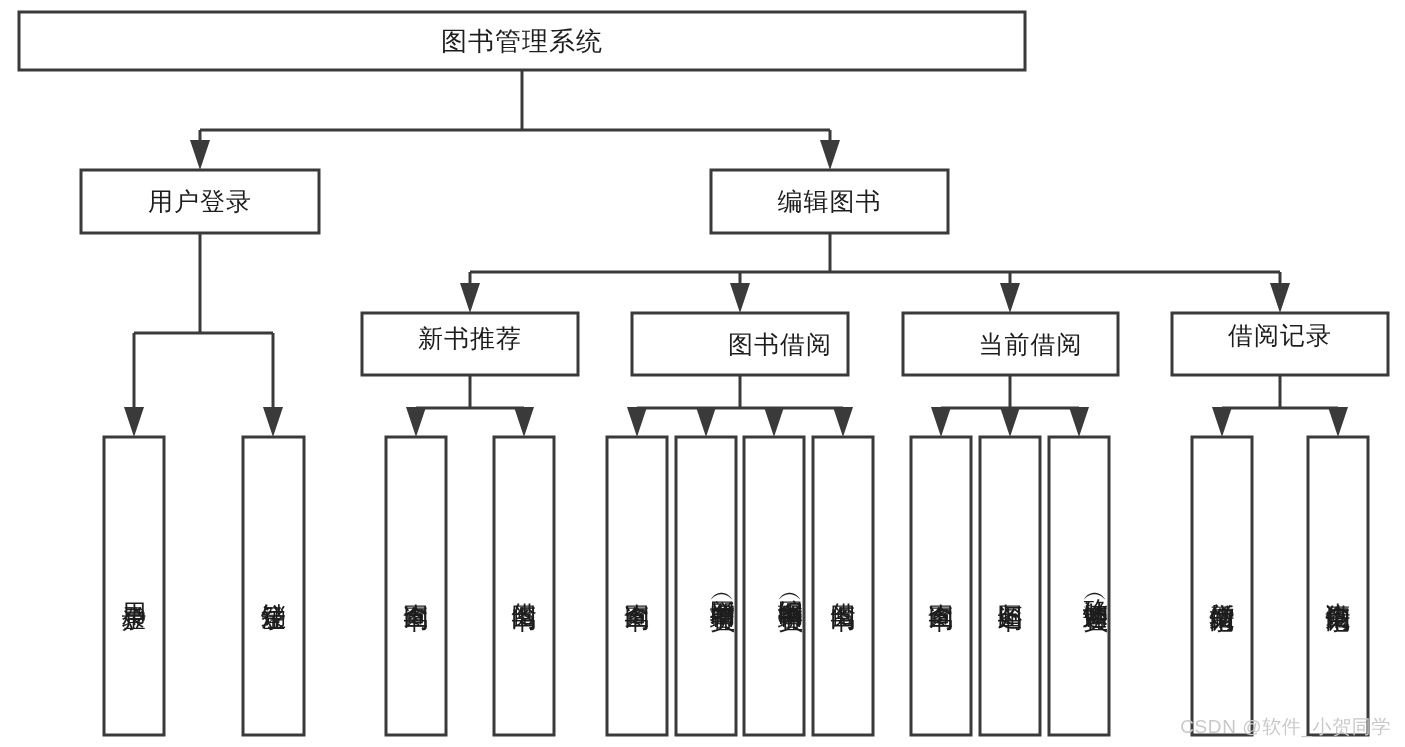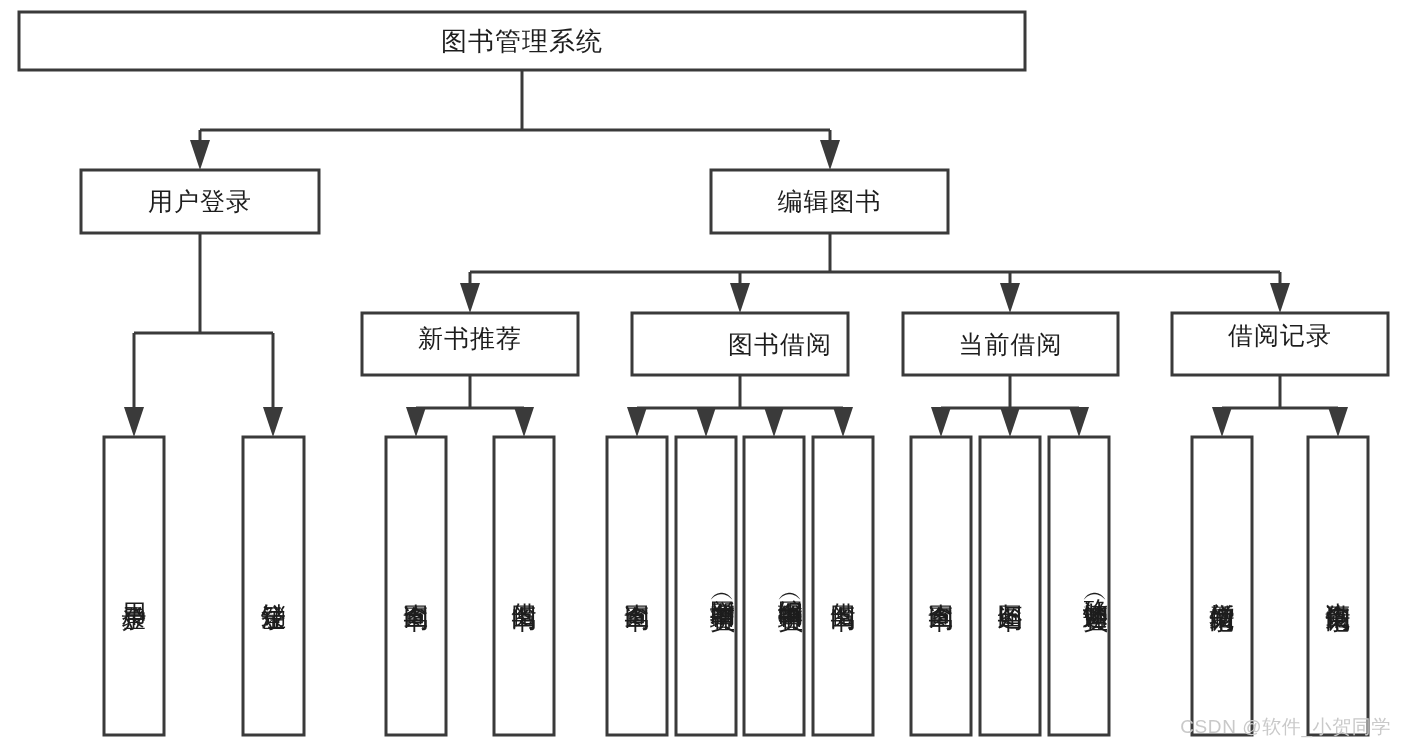--- a/index.html
+++ b/index.html
@@ -196,21 +196,21 @@
     <rect class="node-box" x="1308" y="437" width="60" height="298"></rect>
   </svg>
 
   <div class="horizontal-text-wrap title-text-wrap" style="left:19px; top:12px; width:1006px; height:58px;">图书管理系统</div>
 
   <div class="horizontal-text-wrap" style="left:81px; top:170px; width:238px; height:63px;">用户登录</div>
   <div class="horizontal-text-wrap" style="left:711px; top:170px; width:237px; height:63px;">编辑图书</div>
 
   <div class="horizontal-text-wrap" style="left:362px; top:313px; width:216px; height:50px;">新书推荐</div>
   <div class="horizontal-text-wrap" style="left:632px; top:313px; width:216px; height:62px;margin-left:40px;">图书借阅</div>
-  <div class="horizontal-text-wrap" style="left:903px; top:313px; width:215px; height:62px;">当前借阅</div>
+  <div class="horizontal-text-wrap" style="left:903px; top:313px; width:215px; height:62px;padding-left:20px;">当前借阅</div>
   <div class="horizontal-text-wrap" style="left:1172px; top:313px; width:216px; height:44px;">借阅记录</div>
 
   <div class="vertical-text-wrap" style="left:104px; top:437px; width:60px; height:298px;">用户登录</div>
   <div class="vertical-text-wrap" style="left:243px; top:437px; width:61px; height:298px;">注销登录</div>
 
   <div class="vertical-text-wrap" style="left:386px; top:437px; width:60px; height:298px;">查询图书</div>
   <div class="vertical-text-wrap" style="left:494px; top:437px; width:60px; height:298px;">借阅图书</div>
 
   <div class="vertical-text-wrap" style="left:607px; top:437px; width:60px; height:298px;">查询图书</div>
   <div class="vertical-text-wrap" style="left:676px; top:441px; width:60px; height:290px; align-items:flex-start;">新增图书（管理员）</div>

